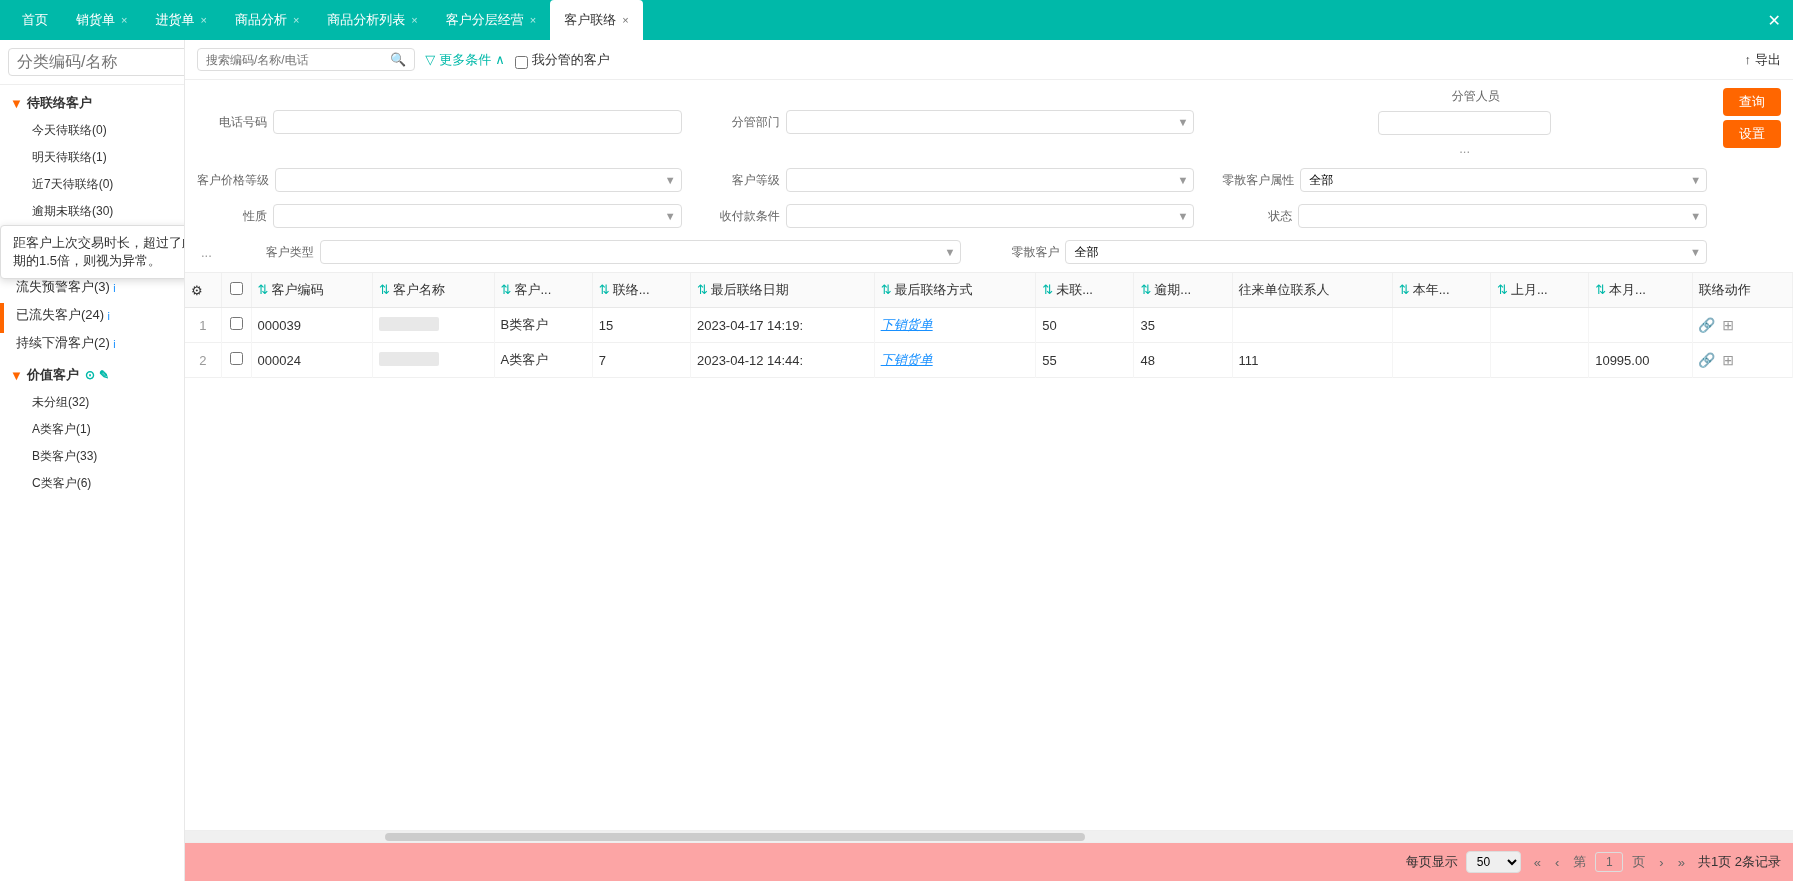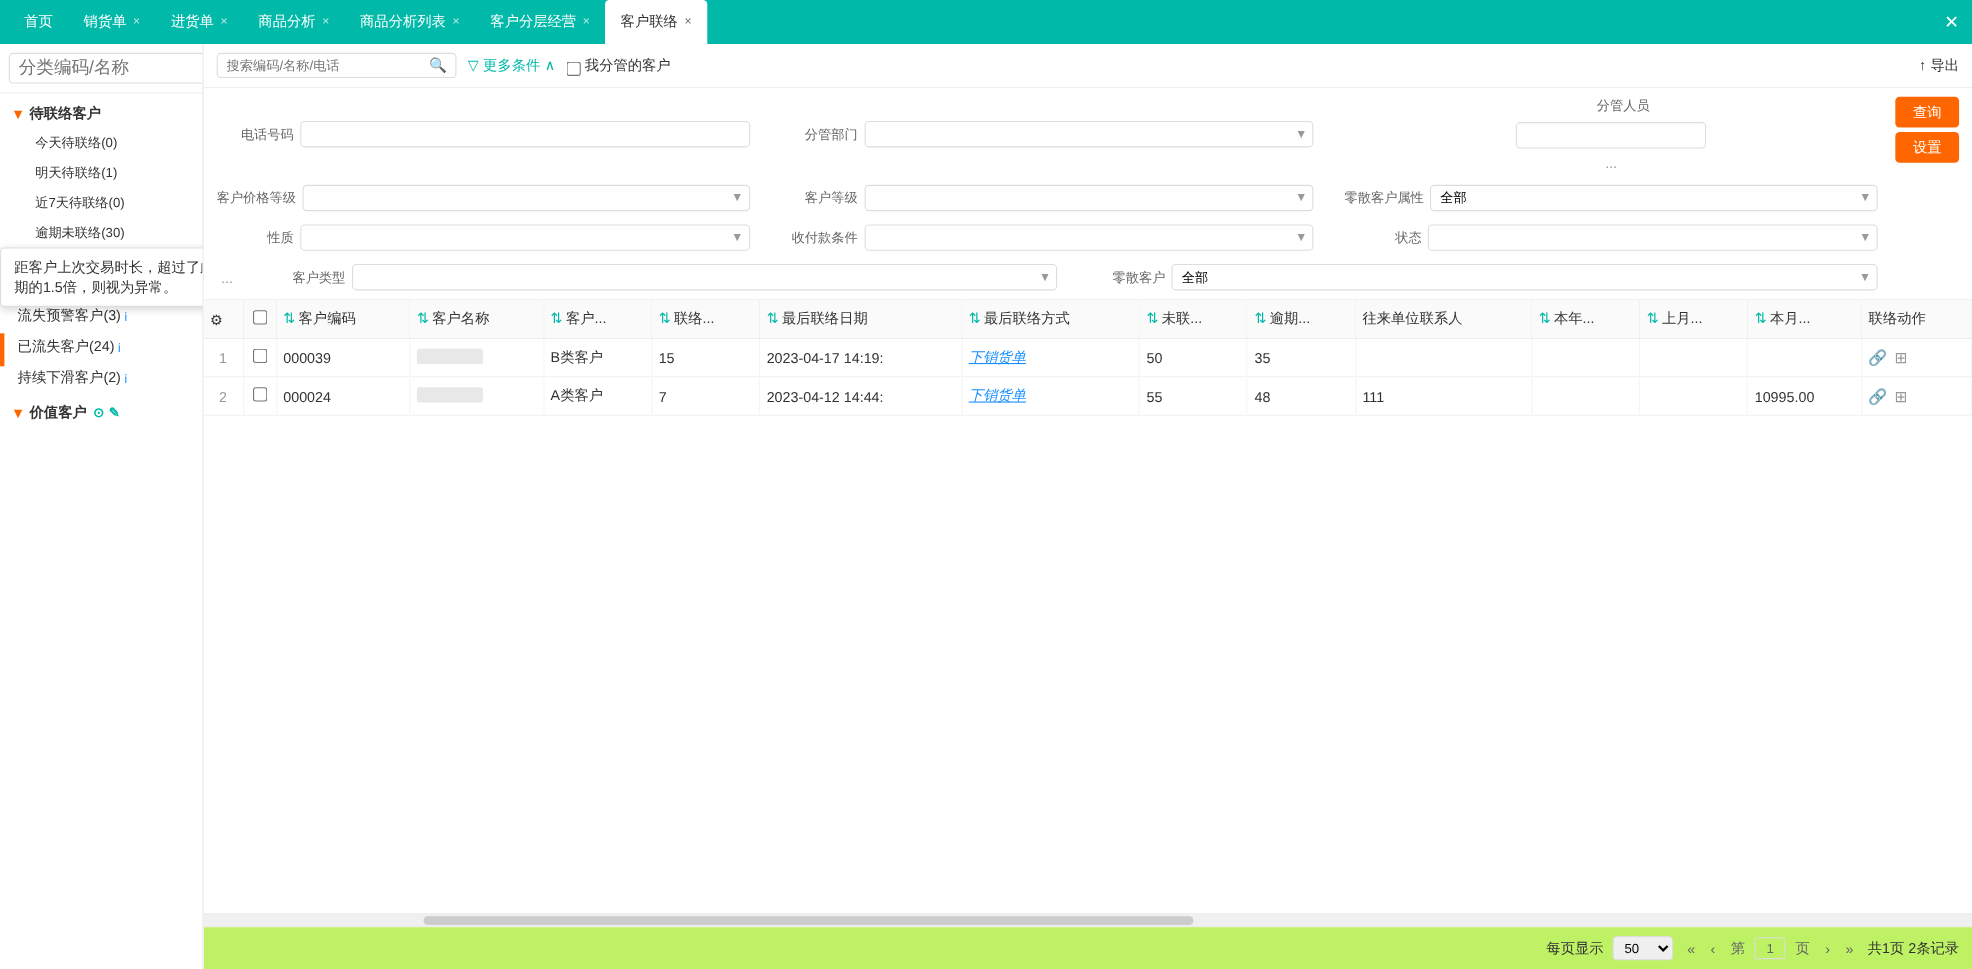--- a/index.html
+++ b/index.html
@@ -155,21 +155,21 @@
     
     .tooltip-box {
       position: absolute; left: 0; top: 220px;
       background: white; border: 1px solid #ddd; border-radius: 4px;
       padding: 8px 12px; font-size: 12px; color: #333; max-width: 320px;
       box-shadow: 0 2px 8px rgba(0,0,0,0.15); z-index: 100;
     }
 
     
     .table-footer {
-      background: #bef264; border-top: 1px solid #eee;
+      background: #fca5a5; border-top: 1px solid #eee;
       padding: 8px 12px; display: flex; align-items: center; justify-content: flex-end; gap: 8px;
       flex-shrink: 0; font-size: 12px; color: #333;
     }
     .page-size-select {
       border: 1px solid #ddd; border-radius: 4px; padding: 2px 6px; font-size: 12px; outline: none;
     }
     .page-nav { display: flex; align-items: center; gap: 4px; }
     .page-nav span { cursor: pointer; padding: 2px 5px; color: #666; }
     .page-num {
       border: 1px solid #ddd; border-radius: 3px; padding: 2px 8px;
@@ -277,20 +277,26 @@
       <div class="tree-item">
         <span>持续下滑客户(2)</span>
         <span class="info-icon">ℹ</span>
       </div>
 
       <div class="tree-group-header" style="margin-top:4px;">
         <span class="arrow">▼</span>
         <span>价值客户</span>
         <span class="edit-icon" style="margin-left:6px;">⊙</span>
         <span class="edit-icon" style="margin-left:4px;">✎</span>
+      </div>
+      <div class="tree-sub">
+        <div class="tree-item">未分组(32)</div>
+        <div class="tree-item">A类客户(1)</div>
+        <div class="tree-item">B类客户(33)</div>
+        <div class="tree-item">C类客户(6)</div>
       </div>
     </div>
 
     <div style="position:absolute; left:0; top:263px; width:4px; height:30px; background:#ff6600;"></div>
   </div>
 
   <div class="content-area">
 
     <div class="toolbar">
       <div class="toolbar-search">

